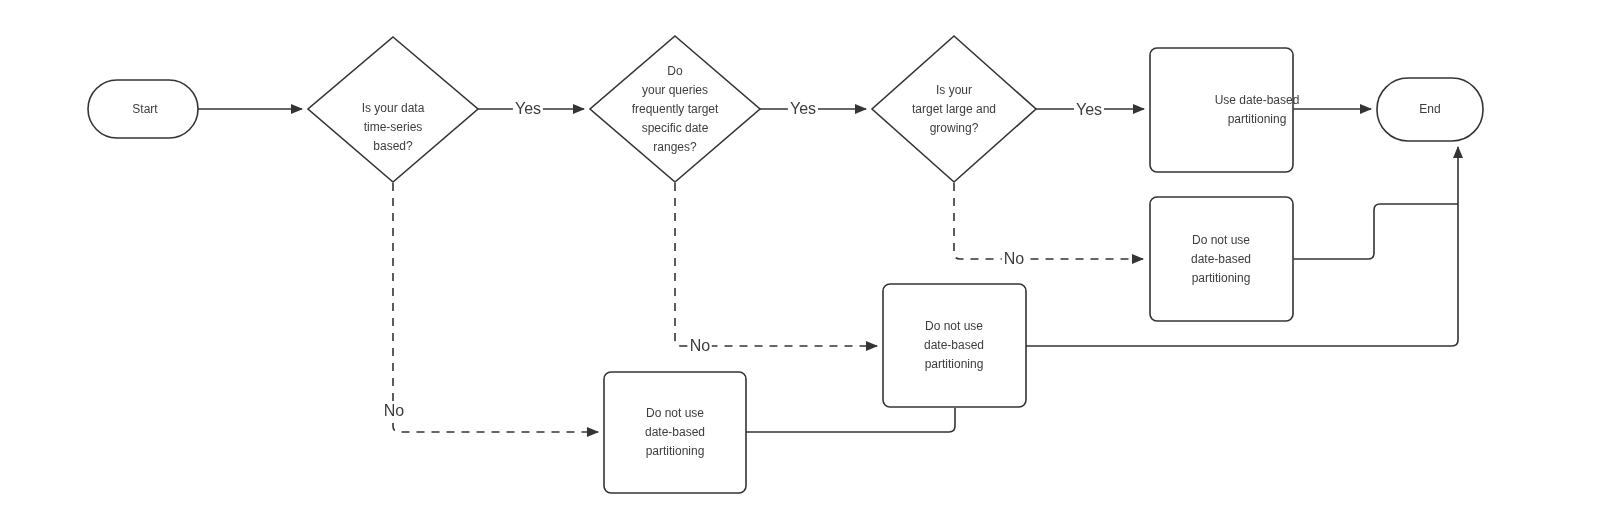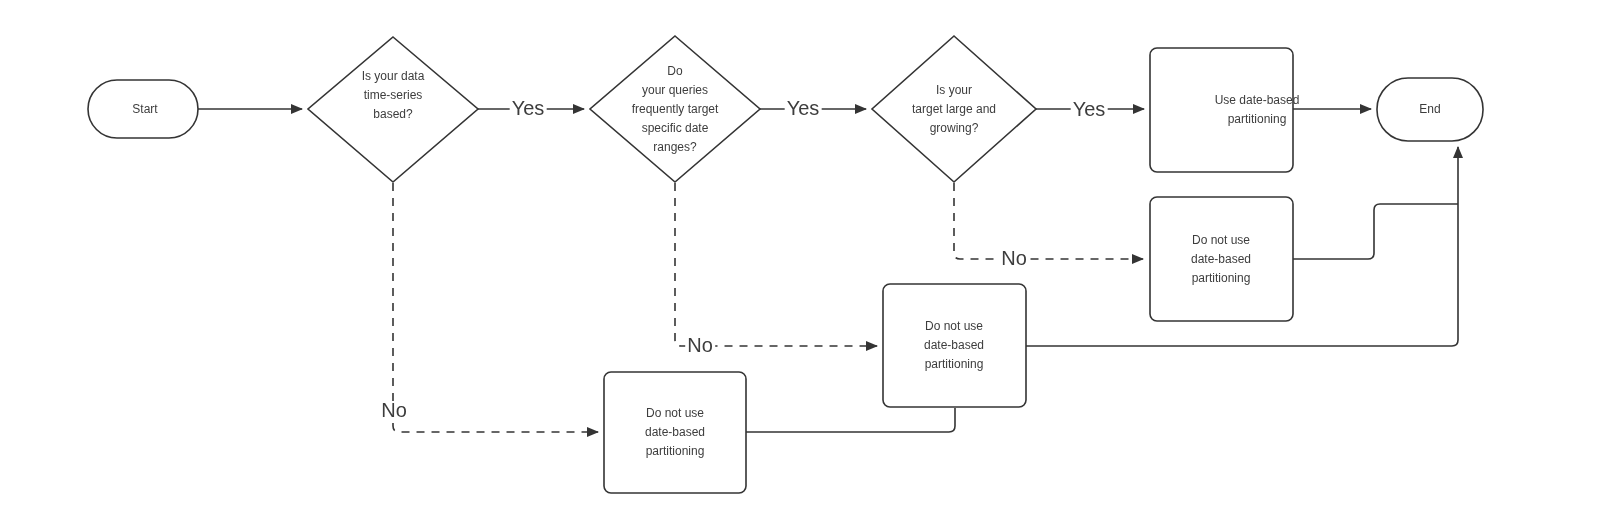--- a/index.html
+++ b/index.html
@@ -17,21 +17,21 @@
     transform: translate(-50%, -50%);
     text-align: center;
     white-space: pre-line;
     font-size: 12px;
     line-height: 19px;
     color: #3d3d3d;
   }
   .edge-label {
     position: absolute;
     transform: translate(-50%, -50%);
-    font-size: 20px;
+    font-size: 16px;
     line-height: 15px;
     color: #3d3d3d;
     background: #ffffff;
     padding: 0 2px;
     text-align: center;
   }
 </style>
 </head>
 <body>
 
@@ -75,21 +75,21 @@
       <polygon points="954,36 1036,109 954,182 872,109"></polygon>
 
       <rect x="1150" y="48" width="143" height="124" rx="7" ry="7"></rect>
       <rect x="1150" y="197" width="143" height="124" rx="7" ry="7"></rect>
       <rect x="883" y="284" width="143" height="123" rx="7" ry="7"></rect>
       <rect x="604" y="372" width="142" height="121" rx="7" ry="7"></rect>
     </g>
   </svg>
 
   <div class="node-label" style="left:145px; top:109px;">Start</div>
-  <div class="node-label" style="left:393px; top:95px;">Is your data
+  <div class="node-label" style="left:393px; top:127px;">Is your data
 time-series
 based?</div>
   <div class="node-label" style="left:675px; top:109px;">Do
 your queries
 frequently target
 specific date
 ranges?</div>
   <div class="node-label" style="left:954px; top:109px;">Is your
 target large and
 growing?</div>

